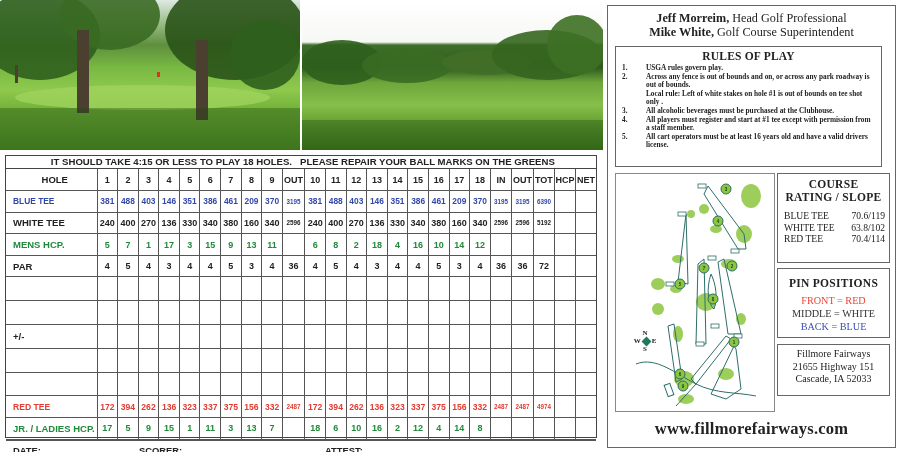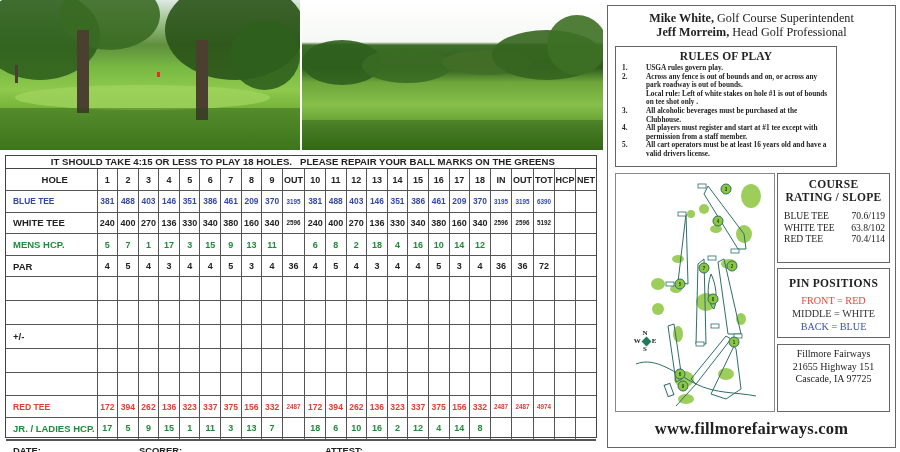--- a/index.html
+++ b/index.html
@@ -36,42 +36,42 @@
   table.grid tr.red td.small { font-size: 6.3px; }
   table.grid tr.blank td { height: 23.8px; }
   .footer-row { display: flex; height: 20px; border-top: 1px solid #555; font-weight: bold; font-size: 9.4px; color: #222; align-items: center; }
   .footer-row .date { width: 133px; padding-left: 7px; }
   .footer-row .scorer { width: 186px; }
 
   
   .panel { position: absolute; left: 607px; top: 5px; width: 289px; height: 443px; border: 1.5px solid #666; font-family: "Liberation Serif", serif; color: #222; }
   .staff { position: absolute; left: 0; right: 0; top: 5px; text-align: center; font-size: 12.2px; line-height: 14px; }
   .staff b { font-weight: bold; }
-  .rules { position: absolute; left: 7px; top: 40px; width: 222px; height: 121px; border: 1.5px solid #666; }
+  .rules { position: absolute; left: 7px; top: 40px; width: 267px; height: 121px; border: 1.5px solid #666; }
   .rules h3 { text-align: center; font-size: 11.5px; font-weight: bold; margin-top: 3px; letter-spacing: .2px; }
   .rules ol { list-style: none; padding: 2px 8px 0 6px; }
   .rules li { display: flex; font-size: 7.3px; font-weight: bold; line-height: 8.6px; }
   .rules li .num { width: 24px; flex: none; }
   .rules li .txt { flex: 1; }
   .rules li .sub { display: block; }
 
   .map { position: absolute; left: 7px; top: 167px; width: 160px; height: 239px; border: 1.5px solid #888; background: #fff; }
   .compass { position: absolute; left: 9px; top: 155px; width: 40px; font-size: 7px; font-weight: bold; color: #222; }
 
   .rating { position: absolute; left: 169px; top: 167px; width: 113px; height: 90px; border: 1.5px solid #666; text-align: center; }
   .rating h4 { font-size: 11.5px; font-weight: bold; line-height: 13px; margin-top: 4px; letter-spacing: .3px; }
   .rating .rrow { display: flex; justify-content: space-between; font-size: 9.6px; padding: 0 4px 0 6px; line-height: 11.5px; }
   .rating .rrows { margin-top: 6px; }
 
   .pins { position: absolute; left: 169px; top: 262px; width: 113px; height: 70px; border: 1.5px solid #666; text-align: center; }
   .pins h4 { font-size: 11.5px; font-weight: bold; margin-top: 8px; letter-spacing: .3px; }
   .pins .pline { font-size: 10.2px; line-height: 13px; }
   .pins .plist { margin-top: 5px; }
 
-  .contact { position: absolute; left: 169px; top: 338px; width: 113px; height: 68px; border: 1.5px solid #666; text-align: center; }
+  .contact { position: absolute; left: 169px; top: 338px; width: 113px; height: 52px; border: 1.5px solid #666; text-align: center; }
   .contact .cline { font-size: 10px; line-height: 12.5px; }
   .contact .caddr { margin-top: 3px; }
   .contact .phone { font-size: 16px; font-weight: bold; margin-top: 1px; }
 
   .website { position: absolute; left: 0; right: 0; top: 413px; text-align: center; font-size: 16.5px; font-weight: bold; letter-spacing: .2px; }
 </style>
 </head>
 <body>
 
 <div class="photo photo-left">
@@ -457,22 +457,22 @@
   </table>
   <div class="footer-row">
     <div class="date">DATE:</div>
     <div class="scorer">SCORER:</div>
     <div class="attest">ATTEST:</div>
   </div>
 </div>
 
 <div class="panel">
   <div class="staff">
+    <div><b>Jeff Morreim,</b><span> Head Golf Professional</span></div>
     <div><b>Mike White,</b><span> Golf Course Superintendent</span></div>
-    <div><b>Jeff Morreim,</b><span> Head Golf Professional</span></div>
   </div>
 
   <div class="rules">
     <h3>RULES OF PLAY</h3>
     <ol id="rules-list">
         <li>
           <span class="num">1.</span>
           <span class="txt"><span>USGA rules govern play.</span></span>
         </li>
         <li>
@@ -597,17 +597,17 @@
     <div class="plist">
       <div class="pline" style="color:#ee4433;">FRONT = RED</div>
       <div class="pline" style="color:#333;">MIDDLE = WHITE</div>
       <div class="pline" style="color:#3a4fb0;">BACK = BLUE</div>
     </div>
   </div>
 
   <div class="contact">
     <div class="cline caddr">Fillmore Fairways</div>
     <div class="cline">21655 Highway 151</div>
-    <div class="cline">Cascade, IA 97725</div>
+    <div class="cline">Cascade, IA 52033</div>
   </div>
 
   <div class="website">www.fillmorefairways.com</div>
 </div>
 
 </body></html>

